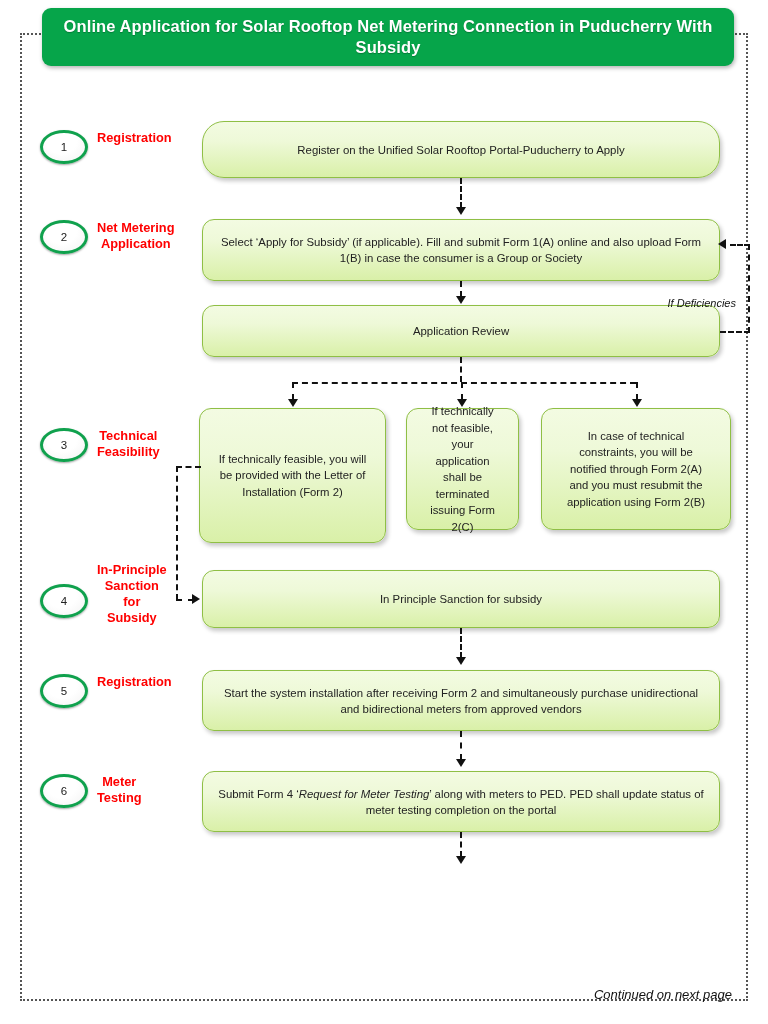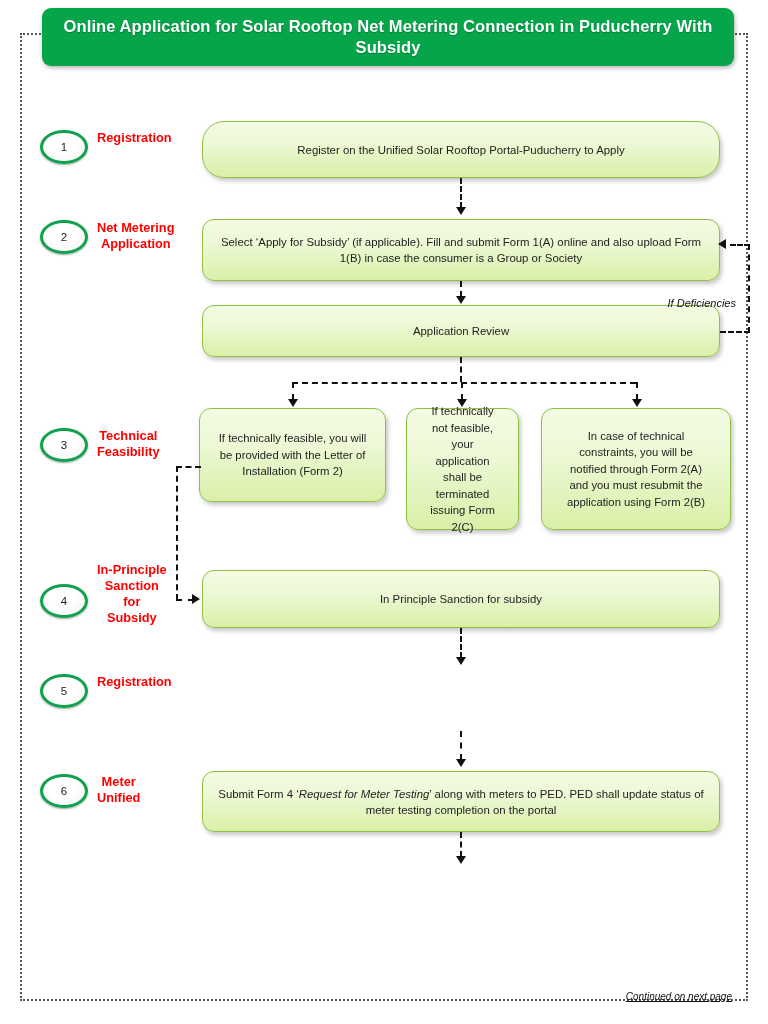--- a/index.html
+++ b/index.html
@@ -122,24 +122,23 @@
   .note{
     position:absolute;
     font-size:11px;
     font-style:italic;
     color:#111;
     white-space:nowrap;
   }
   #footer-note{
     position:absolute;
     right:36px;bottom:22px;
-    font-size:10px;
+    font-size:13px;
     font-style:italic;
     color:#111;
-    text-decoration:underline;
   }
 </style>
 </head>
 <body>
 
 <div id="page">
 
   <div id="page-frame"></div>
 
   <div id="title-banner">
@@ -173,37 +172,38 @@
   </div>
 
   <div class="step" style="left:40px;top:674px;">
     <div class="circle">5</div>
     <div class="label">Registration</div>
   </div>
 
   <div class="step" style="left:40px;top:774px;">
     <div class="circle">6</div>
     <div class="label">Meter
-Unified</div>
+Testing</div>
   </div>
 
   <div class="box" style="left:202px;top:121px;width:518px;height:57px;border-radius:22px;">Register on the Unified Solar Rooftop Portal-Puducherry to Apply</div>
 
   <div class="box" style="left:202px;top:219px;width:518px;height:62px;">Select ‘Apply for Subsidy’ (if applicable). Fill and submit Form 1(A) online and also upload Form 1(B) in case the consumer is a Group or Society</div>
 
   <div class="box" style="left:202px;top:305px;width:518px;height:52px;">Application Review</div>
 
-  <div class="box tall" style="left:199px;top:408px;width:187px;height:94px;">If technically feasible, you will be provided with the Letter of Installation (Form 2)</div>
+  <div class="box tall" style="left:199px;top:408px;width:187px;height:135px;">If technically feasible, you will be provided with the Letter of Installation (Form 2)</div>
 
   <div class="box tall" style="left:406px;top:408px;width:113px;height:122px;">If technically not feasible, your application shall be terminated issuing Form 2(C)</div>
 
   <div class="box tall" style="left:541px;top:408px;width:190px;height:122px;">In case of technical constraints, you will be notified through Form 2(A) and you must resubmit the application using Form 2(B)</div>
 
   <div class="box" style="left:202px;top:570px;width:518px;height:58px;">In Principle Sanction for subsidy</div>
 
+  <div class="box" style="left:202px;top:670px;width:518px;height:61px;">Start the system installation after receiving Form 2 and simultaneously purchase unidirectional and bidirectional meters from approved vendors</div>
 
   <div class="box" style="left:202px;top:771px;width:518px;height:61px;">
     <span><span>Submit Form 4 ‘</span><i>Request for Meter Testing</i><span>’ along with meters to PED. PED shall update status of meter testing completion on the portal</span></span>
   </div>
 
   <div class="vline" style="left:460px;top:178px;height:30px;"></div>
   <div class="arrow-down" style="left:456px;top:207px;"></div>
 
   <div class="vline" style="left:460px;top:281px;height:16px;"></div>
   <div class="arrow-down" style="left:456px;top:296px;"></div>

